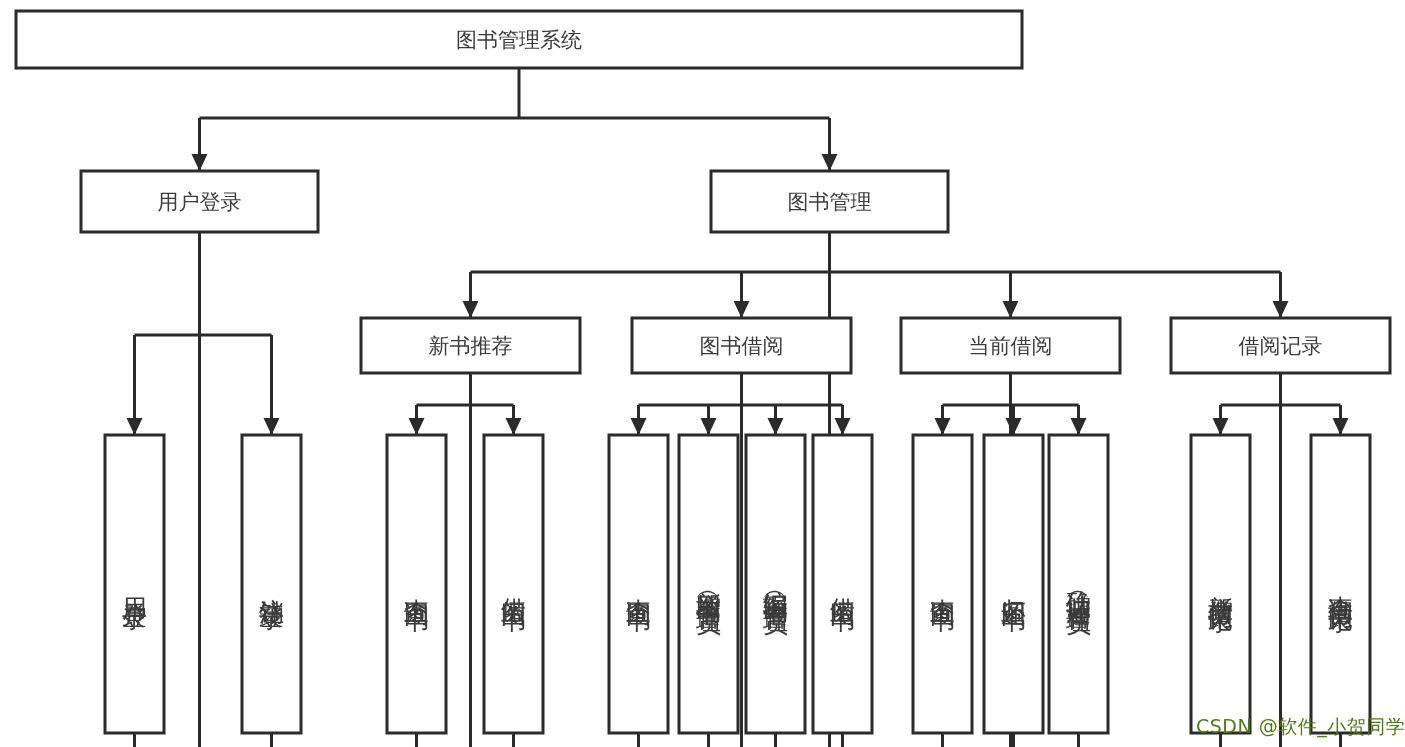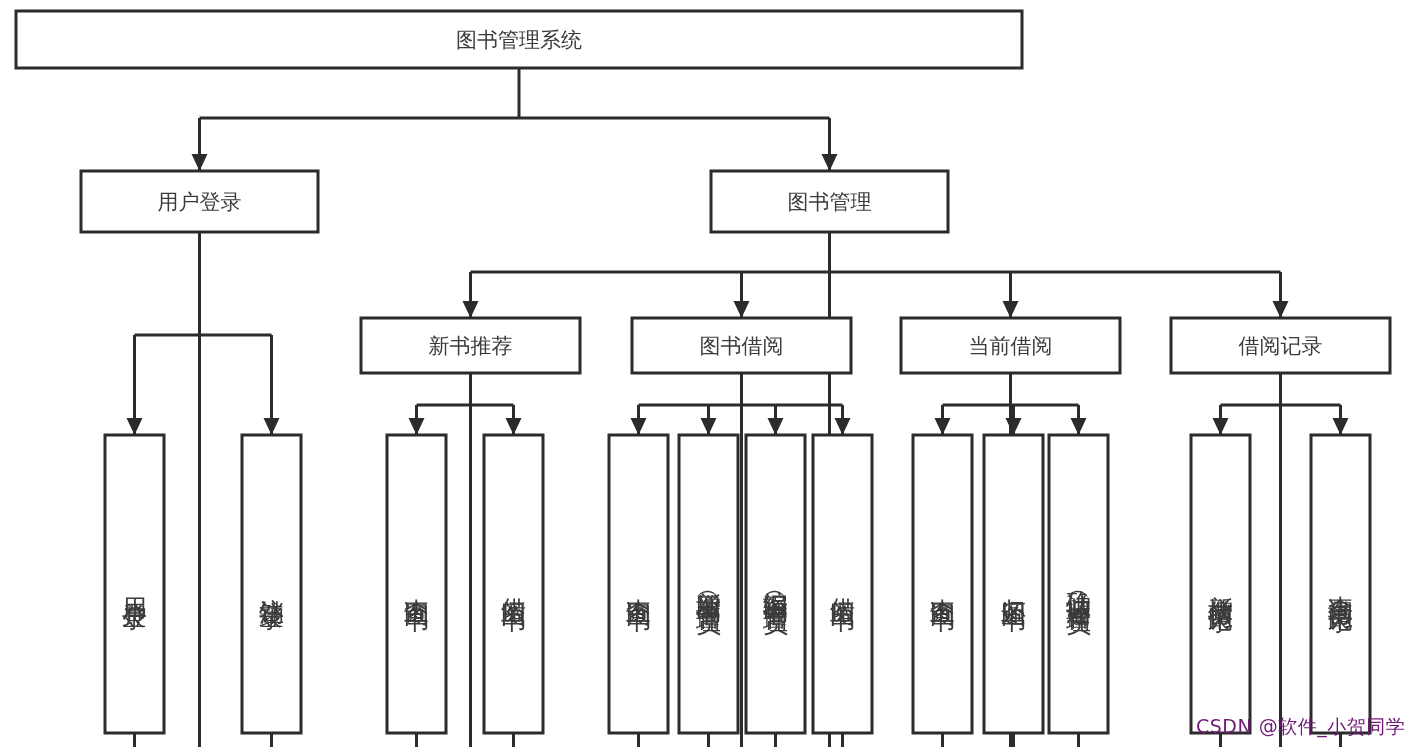--- a/index.html
+++ b/index.html
@@ -62,21 +62,21 @@
     white-space: nowrap;
     display: flex;
     align-items: center;
     justify-content: center;
     pointer-events: none;
   }
   .watermark {
     position: absolute;
     font-family: "DejaVu Sans", "Liberation Sans", sans-serif;
     font-size: 19px;
-    color: #701a75;
+    color: #4d7c0f;
     white-space: nowrap;
     letter-spacing: 0.5px;
   }
 </style>
 </head>
 <body>
 
 <div id="diagram-root">
 
   <svg id="tree-svg" viewBox="0 0 1405 747">

